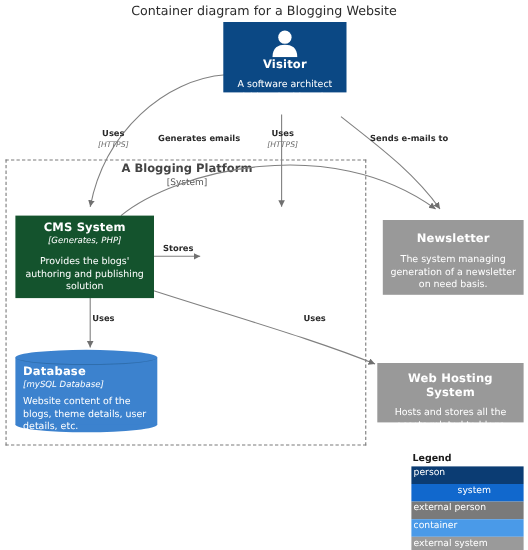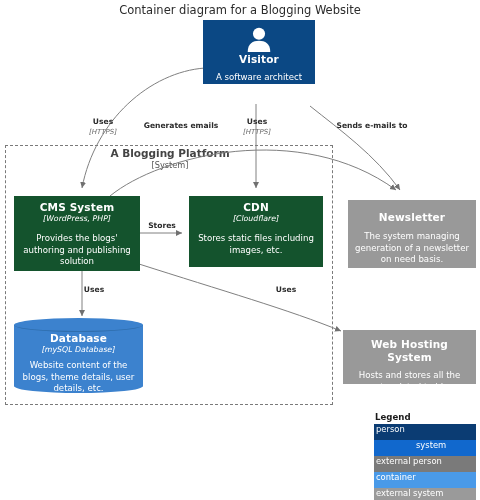--- a/index.html
+++ b/index.html
@@ -122,21 +122,21 @@
     border-radius: 50% / 50%;
   }
   .db-text {
     position: absolute;
     left: 0;
     top: 0;
     width: 100%;
     height: 100%;
     box-sizing: border-box;
     padding: 14px 7px 0 7px;
-    text-align: center;
+    text-align: left;
     color: #ffffff;
   }
 
   
   .boundary {
     position: absolute;
     box-sizing: border-box;
     border: 1px dashed #7a7a7a;
     background: transparent;
   }
@@ -281,29 +281,24 @@
     <svg class="person-icon" viewBox="0 0 40 30" preserveAspectRatio="xMidYMid meet">
       <circle cx="20" cy="9" r="7" fill="#ffffff"></circle>
       <path d="M7 30 C7 20 13 17 20 17 C27 17 33 20 33 30 Z" fill="#ffffff"></path>
     </svg>
     <div class="n-title">Visitor</div>
     <div class="n-desc" style="margin-top:6px;">A software architect visiting the blog site</div>
   </div>
 
   <div class="node node--container" style="left:14px; top:196px; width:126px; height:75px;">
     <div class="n-title">CMS System</div>
-    <div class="n-tech">[WordPress, PHP]</div>
+    <div class="n-tech">[Generates, PHP]</div>
     <div class="n-desc">Provides the blogs' authoring and publishing solution</div>
   </div>
 
-  <div class="node node--container" style="left:189px; top:196px; width:134px; height:71px;">
-    <div class="n-title">CDN</div>
-    <div class="n-tech">[Cloudflare]</div>
-    <div class="n-desc">Stores static files including images, etc.</div>
-  </div>
 
   <div class="node node--extsystem" style="left:348px; top:200px; width:128px; height:68px;">
     <div class="n-title" style="margin-top:6px;">Newsletter</div>
     <div class="n-desc" style="margin-top:7px;">The system managing generation of a newsletter on need basis.</div>
   </div>
 
   <div class="node node--db" style="left:14px; top:318px; width:129px; height:75px;">
     <div class="db-shape">
       <div class="db-bottom"></div>
       <div class="db-body"></div>

